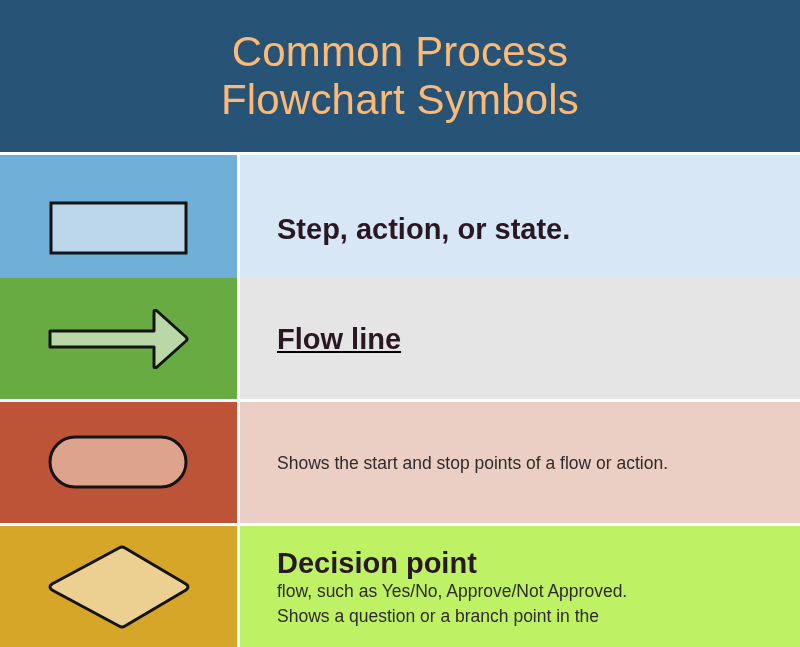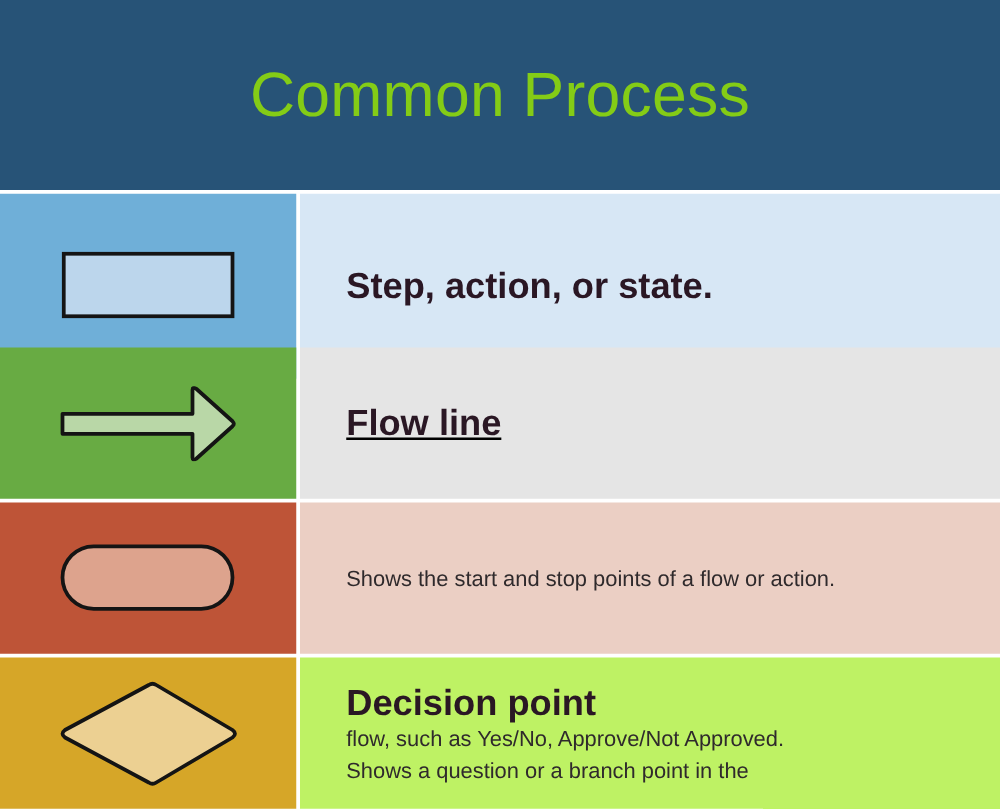--- a/index.html
+++ b/index.html
@@ -1,29 +1,30 @@
 <!DOCTYPE html>
 <html><head>
 <meta charset="utf-8">
 <style>
   html, body { margin: 0; padding: 0; }
   body { width: 800px; height: 647px; background: #ffffff; overflow: hidden; font-family: "Liberation Sans", sans-serif; }
   .header { position: absolute; left: 0; top: 0; width: 800px; height: 152px; background: #275377; display: flex; flex-direction: column; align-items: center; justify-content: center; }
-  .title-line { color: #84cc16; font-size: 50px; line-height: 48px; font-family: "Liberation Sans", sans-serif; letter-spacing: 0.2px; }
+  .title-line { color: #fdba74; font-size: 42px; line-height: 48px; font-family: "Liberation Sans", sans-serif; letter-spacing: 0.2px; }
   .row { position: absolute; left: 0; width: 800px; }
   .icon-cell { position: absolute; left: 0; top: 0; width: 237px; height: 100%; display: flex; align-items: center; justify-content: center; }
   .text-cell { position: absolute; left: 240px; top: 0; width: 560px; height: 100%; display: flex; flex-direction: column; justify-content: center; padding-left: 37px; box-sizing: border-box; }
   .heading { font-weight: bold; font-size: 29px; color: #2a1724; line-height: 34px; font-family: "Liberation Sans", sans-serif; }
   .desc { font-size: 17.5px; color: #2f2a2c; line-height: 23px; margin-top: 2px; font-family: "Liberation Sans", sans-serif; }
 </style>
 </head>
 <body>
 
 <div class="header">
   <div class="title-line">Common Process</div>
+  <div class="title-line">Flowchart Symbols</div>
 </div>
 
 <div class="row" style="top:155px; height:148px;">
   <div class="icon-cell" style="background:#6fafd8;">
     <svg width="140" height="56" viewBox="0 0 140 56">
       <rect x="2" y="2" width="135" height="50" fill="#bcd6ec" stroke="#141414" stroke-width="3"></rect>
     </svg>
   </div>
   <div class="text-cell" style="background:#d7e7f5;">
     <div class="heading">Step, action, or state.</div>

